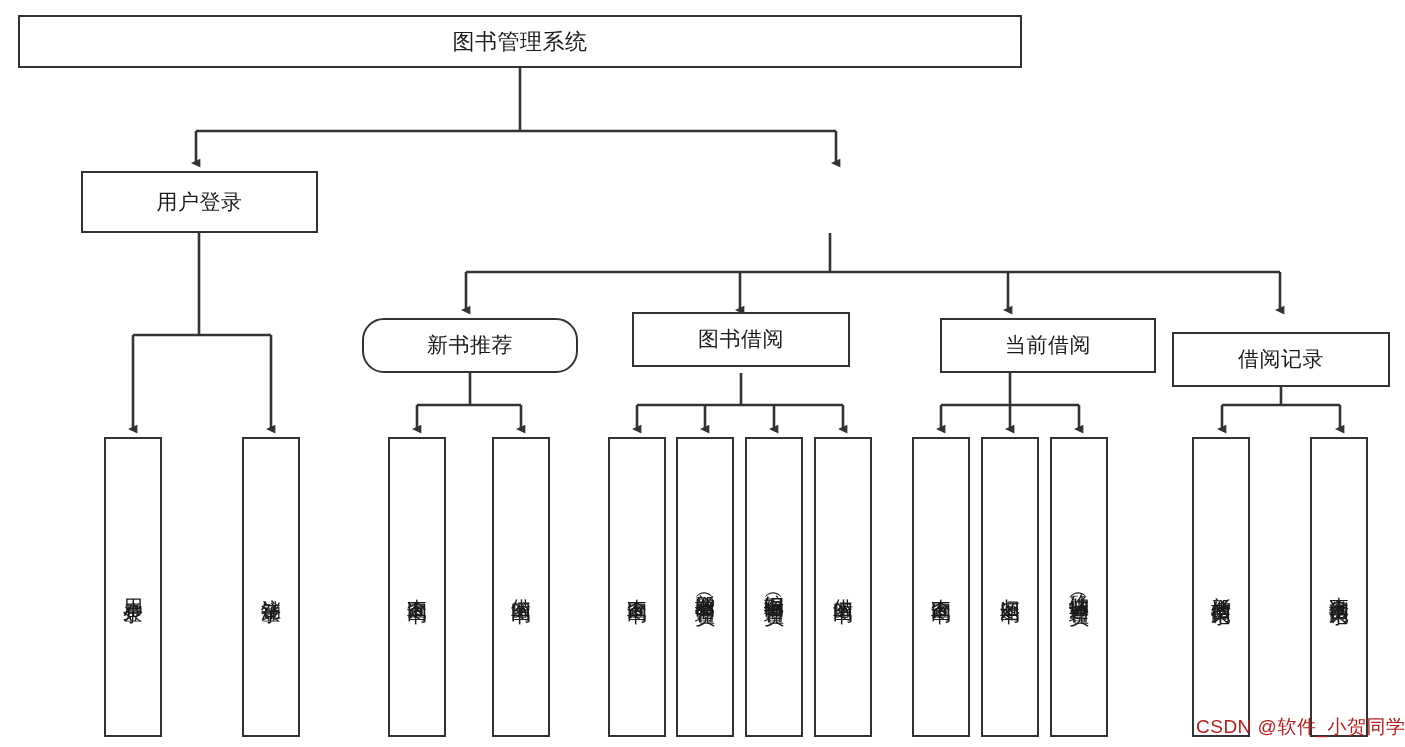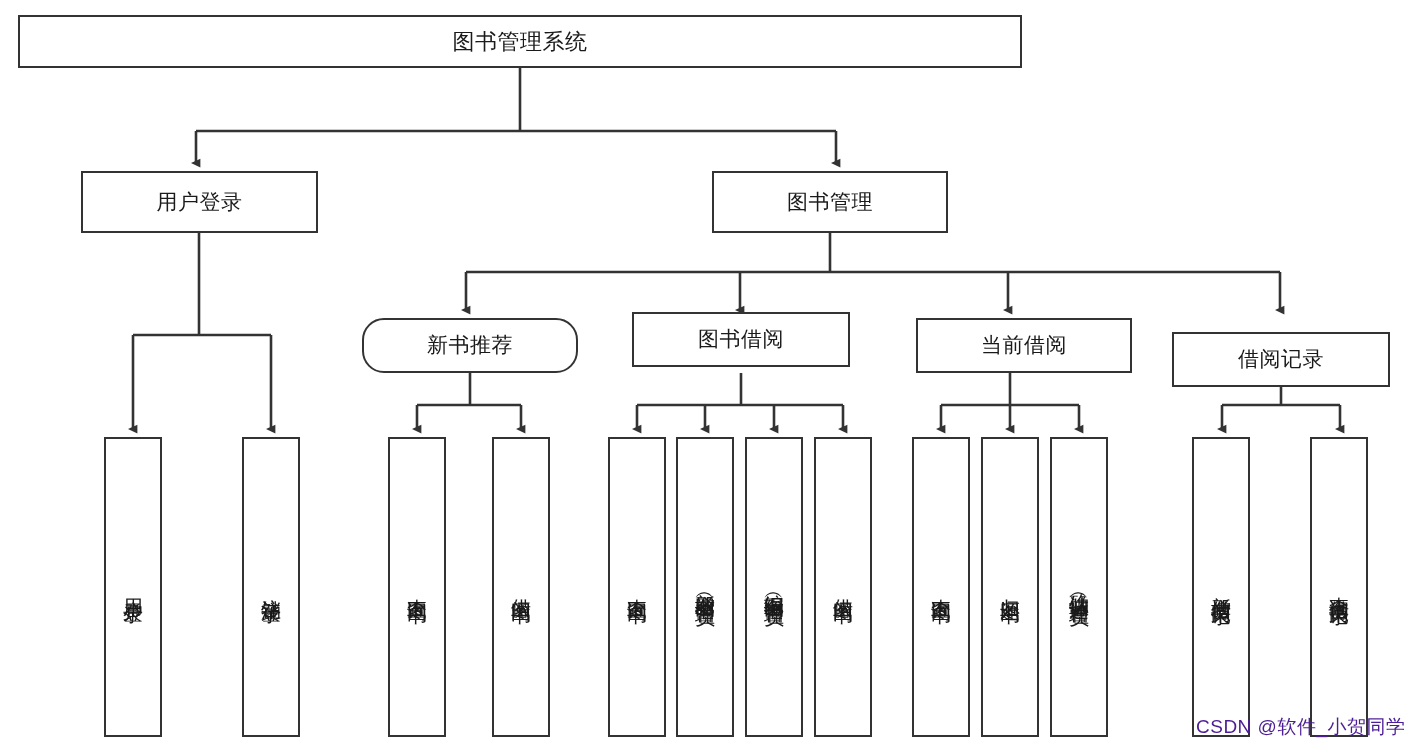--- a/index.html
+++ b/index.html
@@ -63,21 +63,21 @@
     white-space: normal;
     max-height: 275px;
     text-align: left;
   }
   .node.vert.tall .label {
     max-height: 272px;
   }
   .watermark {
     position: absolute;
     font-size: 19px;
-    color: #4c1d95;
+    color: #b91c1c;
     white-space: nowrap;
     letter-spacing: 0.5px;
   }
 </style>
 </head>
 <body>
 
 <div id="canvas">
 
   <svg id="edges" viewBox="0 0 1405 747" xmlns="http://www.w3.org/2000/svg">
@@ -130,31 +130,28 @@
     </g>
   </svg>
 
   <div class="node horiz root" style="left:18px; top:15px; width:1004px; height:53px;">
     <span class="label">图书管理系统</span>
   </div>
 
   <div class="node horiz" style="left:81px; top:171px; width:237px; height:62px;">
     <span class="label">用户登录</span>
   </div>
-  <div class="node horiz" style="left:712px; top:171px; width:236px; height:62px;">
-    <span class="label">图书管理</span>
-  </div>
 
   <div class="node horiz" style="left:362px; top:318px; width:216px; height:55px;border-radius:22px;">
     <span class="label">新书推荐</span>
   </div>
   <div class="node horiz" style="left:632px; top:312px; width:218px; height:55px;">
     <span class="label">图书借阅</span>
   </div>
-  <div class="node horiz" style="left:916px; top:318px; width:216px; height:55px;">
+  <div class="node horiz" style="left:940px; top:318px; width:216px; height:55px;">
     <span class="label">当前借阅</span>
   </div>
   <div class="node horiz" style="left:1172px; top:332px; width:218px; height:55px;">
     <span class="label">借阅记录</span>
   </div>
 
   <div class="node vert" style="left:104px; top:437px; width:58px; height:300px;">
     <span class="label">用户登录</span>
   </div>
   <div class="node vert" style="left:242px; top:437px; width:58px; height:300px;">

